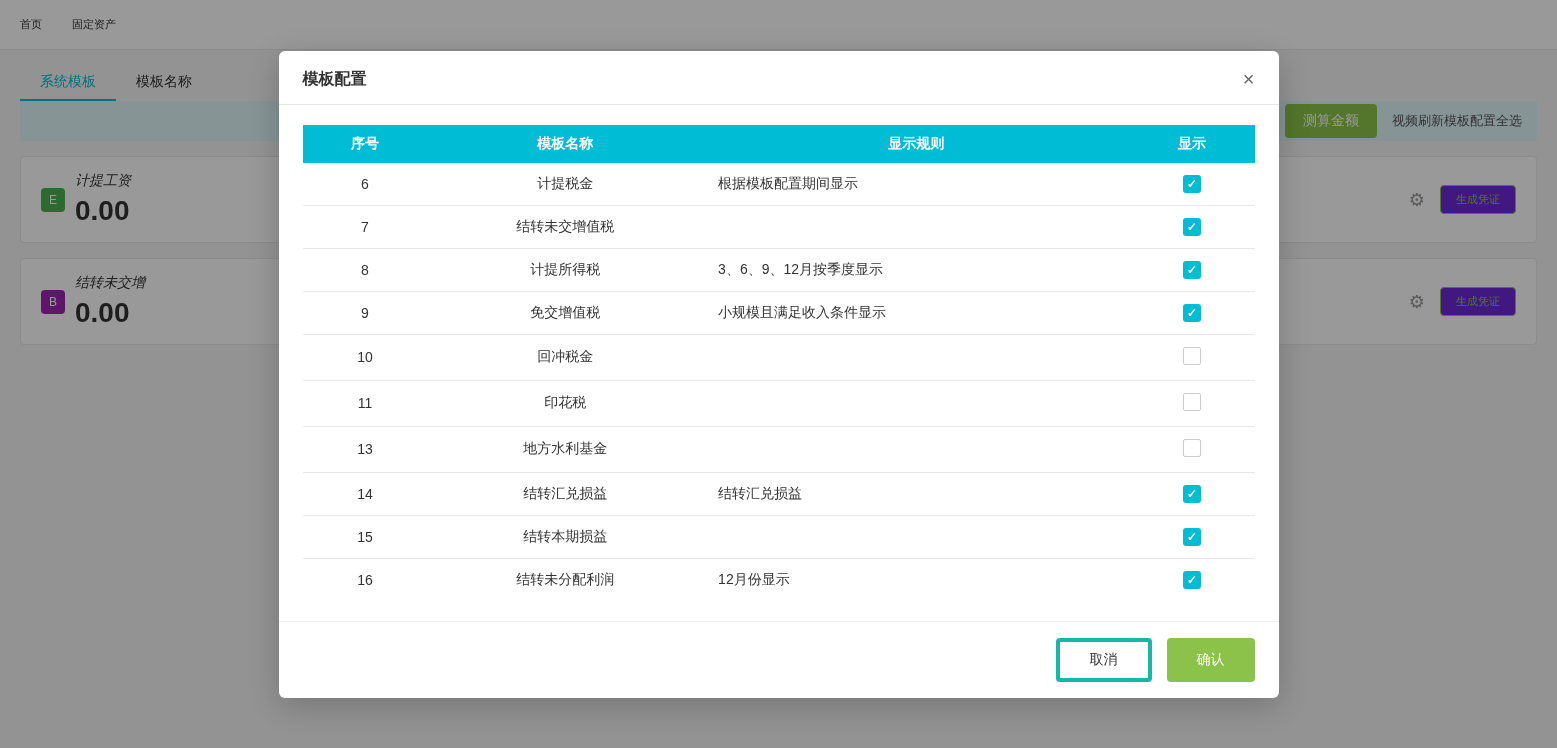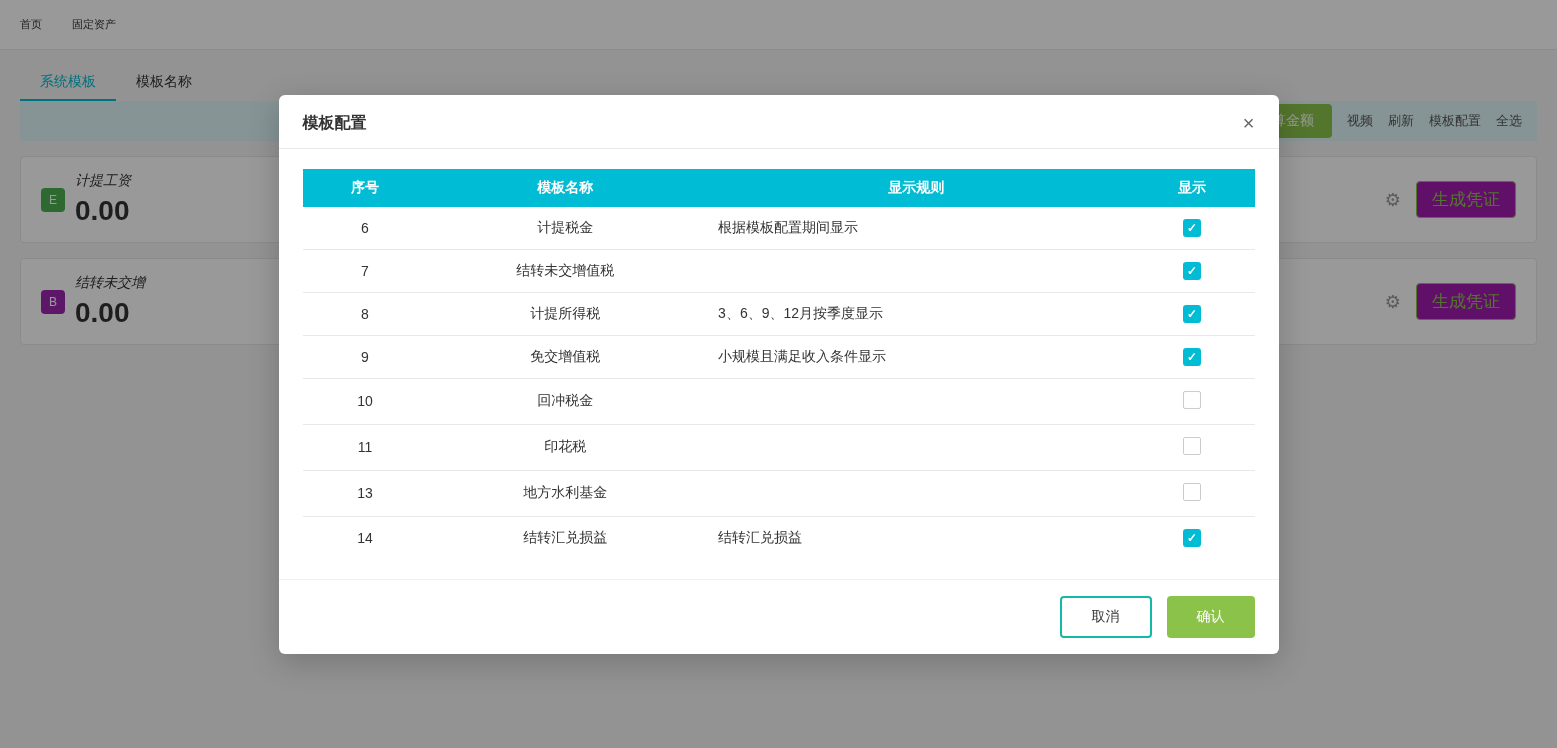--- a/index.html
+++ b/index.html
@@ -78,21 +78,20 @@
       color: #fff;
       border: none;
       padding: 8px 18px;
       border-radius: 4px;
       font-size: 14px;
       cursor: pointer;
     }
 
     .bg-toolbar-right {
       display: flex;
-      gap: 15px;
       align-items: center;
       font-size: 13px;
       color: #555;
     }
 
     
     .bg-card {
       background: #fff;
       border: 1px solid #e8e8e8;
       border-radius: 4px;
@@ -136,24 +135,24 @@
 
     .bg-card-right {
       display: flex;
       align-items: center;
       gap: 15px;
     }
 
     .bg-btn-outline {
       border: 1px solid #8bc34a;
       color: #8bc34a;
-      background: #a21caf;
+      background: #6d28d9;
       padding: 6px 15px;
       border-radius: 4px;
-      font-size: 17px;
+      font-size: 11px;
       cursor: pointer;
     }
 
     .bg-gear {
       color: #999;
       font-size: 18px;
       cursor: pointer;
     }
 
     
@@ -287,21 +286,21 @@
       display: inline-flex;
       align-items: center;
       justify-content: center;
       cursor: pointer;
       background: #fff;
     }
 
     
     .btn-cancel {
       padding: 9px 30px;
-      border: 2px solid #14b8a6;
+      border: 4px solid #14b8a6;
       background: #fff;
       border-radius: 4px;
       font-size: 14px;
       color: #333;
       cursor: pointer;
     }
 
     .btn-confirm {
       padding: 12px 30px;
       border: none;
@@ -433,20 +432,32 @@
               <td>地方水利基金</td>
               <td></td>
               <td style="text-align: center;"><span class="checkbox-empty"></span></td>
             </tr>
             <tr>
               <td>14</td>
               <td>结转汇兑损益</td>
               <td>结转汇兑损益</td>
               <td style="text-align: center;"><span class="checkbox-teal checked"></span></td>
             </tr>
+            <tr>
+              <td>15</td>
+              <td>结转本期损益</td>
+              <td></td>
+              <td style="text-align: center;"><span class="checkbox-teal checked"></span></td>
+            </tr>
+            <tr>
+              <td>16</td>
+              <td>结转未分配利润</td>
+              <td>12月份显示</td>
+              <td style="text-align: center;"><span class="checkbox-teal checked"></span></td>
+            </tr>
           </tbody>
       </table>
     </div>
     <div class="modal-footer">
       <button class="btn-cancel">取消</button>
       <button class="btn-confirm">确认</button>
     </div>
   </div>
 </div>
 

